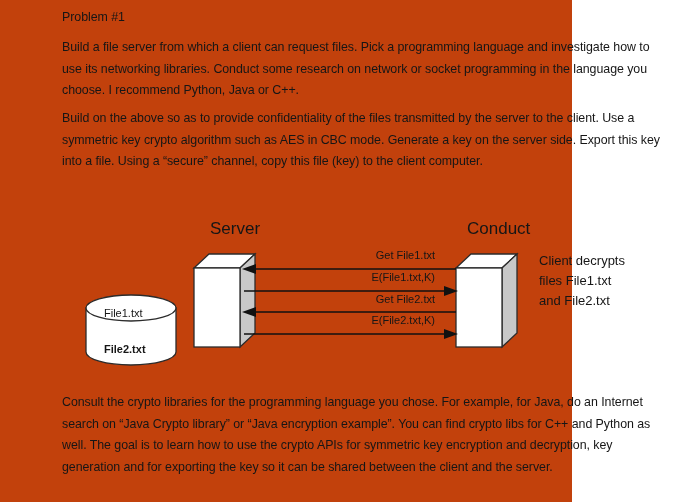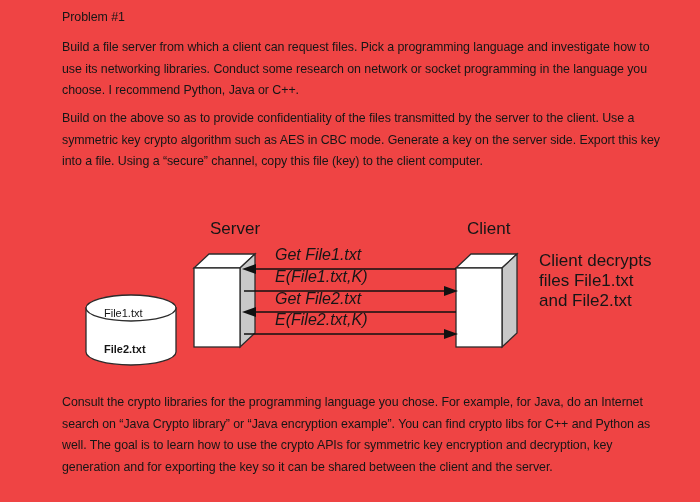--- a/index.html
+++ b/index.html
@@ -11,23 +11,23 @@
     width: 700px;
     height: 502px;
     position: relative;
     overflow: hidden;
     font-family: "Liberation Sans", sans-serif;
     color: #1a1a1a;
   }
   #page {
     position: absolute;
     left: 0; top: 0;
-    width: 700px;
+    width: 572px;
     height: 502px;
-    background: #ef4444;
+    background: #c2410c;
   }
   .para {
     position: absolute;
     left: 62px;
     width: 608px;
     font-size: 12.4px;
     line-height: 21.5px;
     color: #161616;
     letter-spacing: -0.05px;
     text-align: left;
@@ -53,35 +53,34 @@
     white-space: nowrap;
   }
   #label-server { left: 210px; top: 11px; }
   #label-client { left: 467px; top: 11px; }
 
   #note-client {
     position: absolute;
     left: 539px;
     top: 41px;
     width: 150px;
-    font-size: 17px;
+    font-size: 13px;
     line-height: 20px;
     color: #161616;
   }
   #note-client div { white-space: nowrap; }
 
   .arrow-label {
     position: absolute;
-    font-size: 16px;
+    font-size: 11px;
     line-height: 14px;
     color: #161616;
     white-space: nowrap;
-    text-align: left;
+    text-align: right;
     width: 160px;
-    font-style: italic;
   }
   #alabel-0 { left: 275px; top: 38px; }
   #alabel-1 { left: 275px; top: 60px; }
   #alabel-2 { left: 275px; top: 82px; }
   #alabel-3 { left: 275px; top: 103px; }
 
   #diag-svg {
     position: absolute;
     left: 0; top: 0;
     width: 700px;
@@ -141,21 +140,21 @@
         <line x1="456" y1="102" x2="252" y2="102"></line>
         <polygon points="242,102 256,97 256,107" stroke="none"></polygon>
       </g>
       <g stroke="#111111" stroke-width="1.6" fill="#111111">
         <line x1="244" y1="124" x2="450" y2="124"></line>
         <polygon points="458,124 444,119 444,129" stroke="none"></polygon>
       </g>
     </svg>
 
     <div class="diag-label" id="label-server">Server</div>
-    <div class="diag-label" id="label-client">Client</div>
+    <div class="diag-label" id="label-client">Conduct</div>
 
     <div class="db-text" id="db-file1">File1.txt</div>
     <div class="db-text" id="db-file2">File2.txt</div>
 
     <div class="arrow-label" id="alabel-0">Get File1.txt</div>
     <div class="arrow-label" id="alabel-1">E(File1.txt,K)</div>
     <div class="arrow-label" id="alabel-2">Get File2.txt</div>
     <div class="arrow-label" id="alabel-3">E(File2.txt,K)</div>
 
     <div id="note-client">

